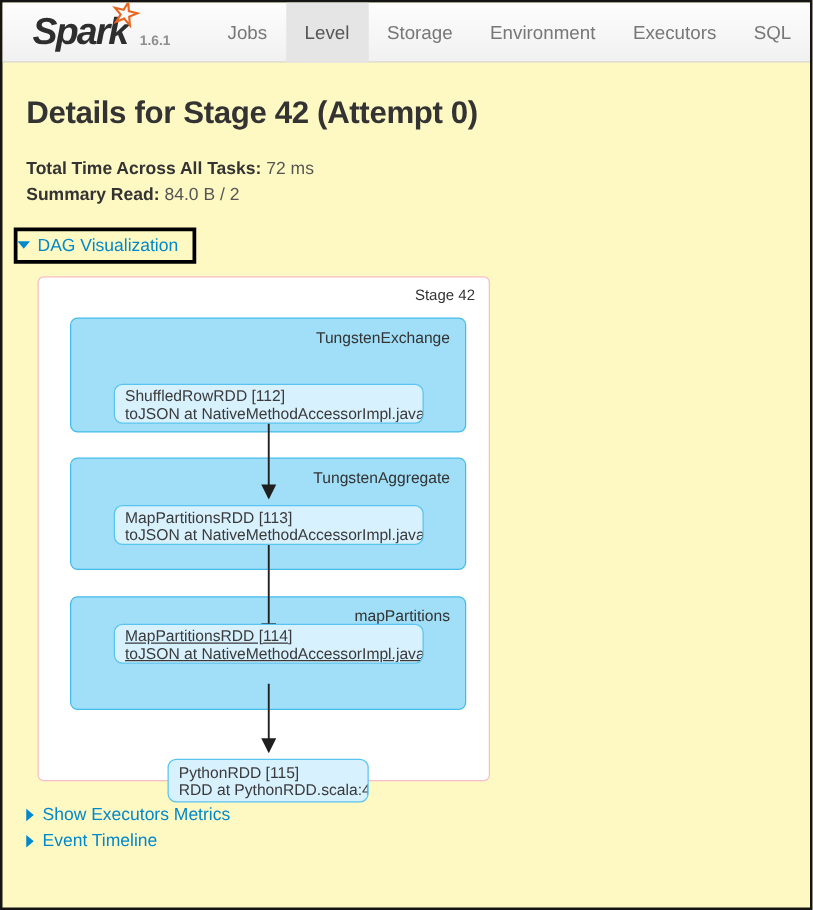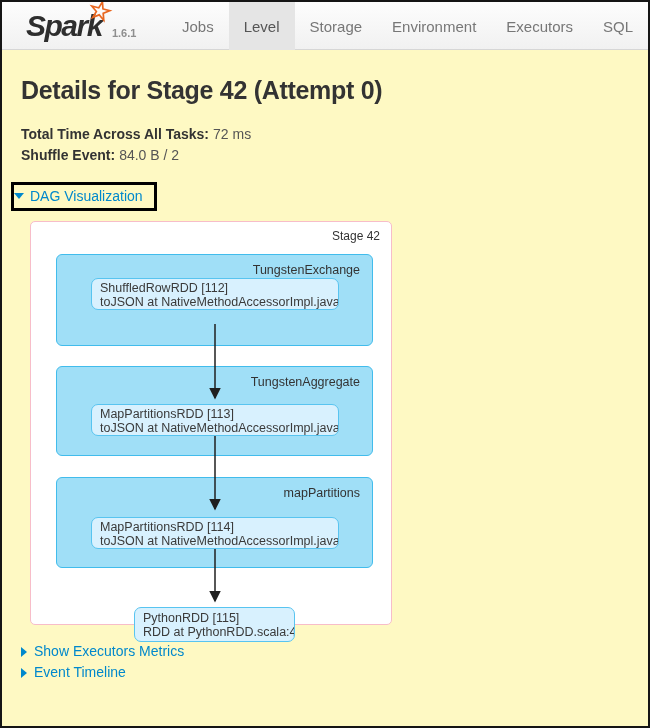--- a/index.html
+++ b/index.html
@@ -55,21 +55,21 @@
   .op1 { top:33px;  height:92px; }
   .op2 { top:145px; height:90px; }
   .op3 { top:256px; height:91px; }
   .op-label { position:absolute; top:8px; right:12px; font-size:12.5px; color:#333; }
   .rdd-node {
     position:absolute; left:61px; width:248px; height:32px;
     background:#d8f1fe; border:1px solid #58c4f0; border-radius:7px;
     font-size:12.5px; line-height:14px; color:#3a3a3a;
     padding:2px 0 0 8px; white-space:nowrap; overflow:hidden;
   }
-  .n1 { top:57px; } .n2 { top:183px; } .n3 { top:296px; }
+  .n1 { top:86px; } .n2 { top:183px; } .n3 { top:278px;text-decoration:underline; }
   .out-node { left:104px; top:386px; width:161px; height:35px; padding-top:3px; }
   .edges { position:absolute; inset:0; pointer-events:none; }
 
   
   .footer-links { margin:16px 0 0 0; font-size:14px; }
   .footer-links .link-row { display:flex; align-items:center; gap:7px; line-height:21px; }
   .footer-links a { color:#0088cc; text-decoration:none; }
   .tri-right { width:0; height:0; border-top:5px solid transparent; border-bottom:5px solid transparent; border-left:6px solid #0088cc; }
 </style>
 </head>
@@ -107,21 +107,21 @@
 
   <div class="content">
 
     <h1 class="page-title">Details for Stage 42 (Attempt 0)</h1>
 
     <ul class="summary">
       <li>
         <strong>Total Time Across All Tasks:</strong><span>72 ms</span>
       </li>
       <li>
-        <strong>Shuffle Event:</strong><span>84.0 B / 2</span>
+        <strong>Summary Read:</strong><span>84.0 B / 2</span>
       </li>
     </ul>
 
     <div class="dag-toggle-wrap">
       <span class="dag-toggle">
         <a href="#">
           <span class="tri-down"></span>
           <span>DAG Visualization</span>
         </a>
       </span>

